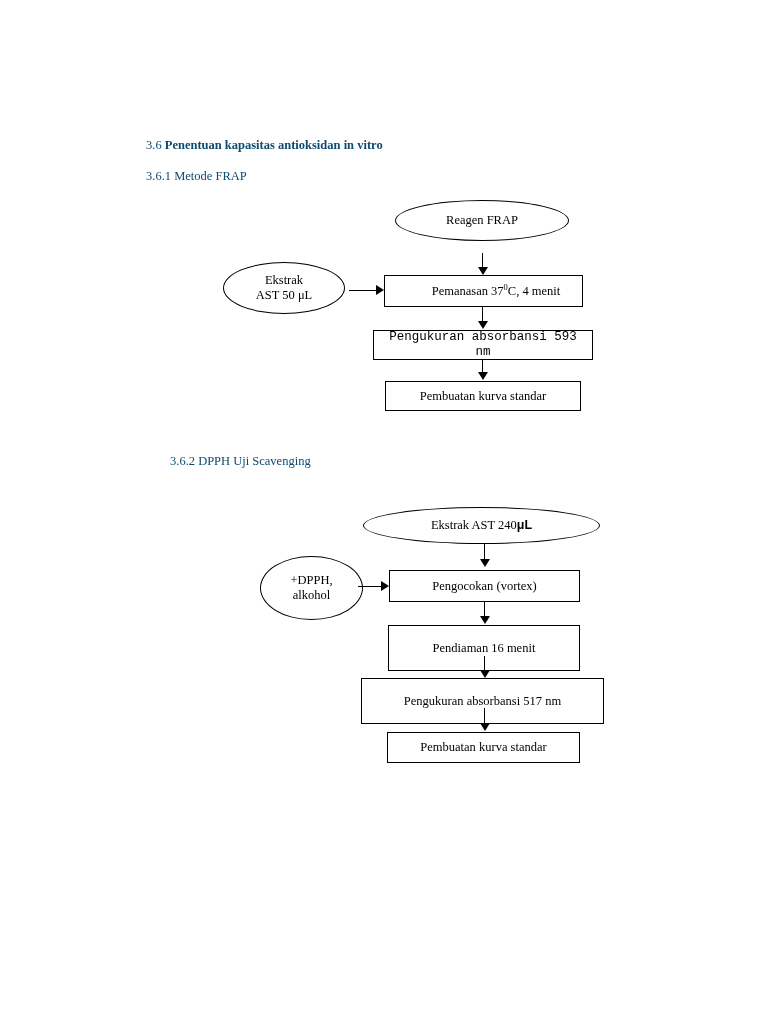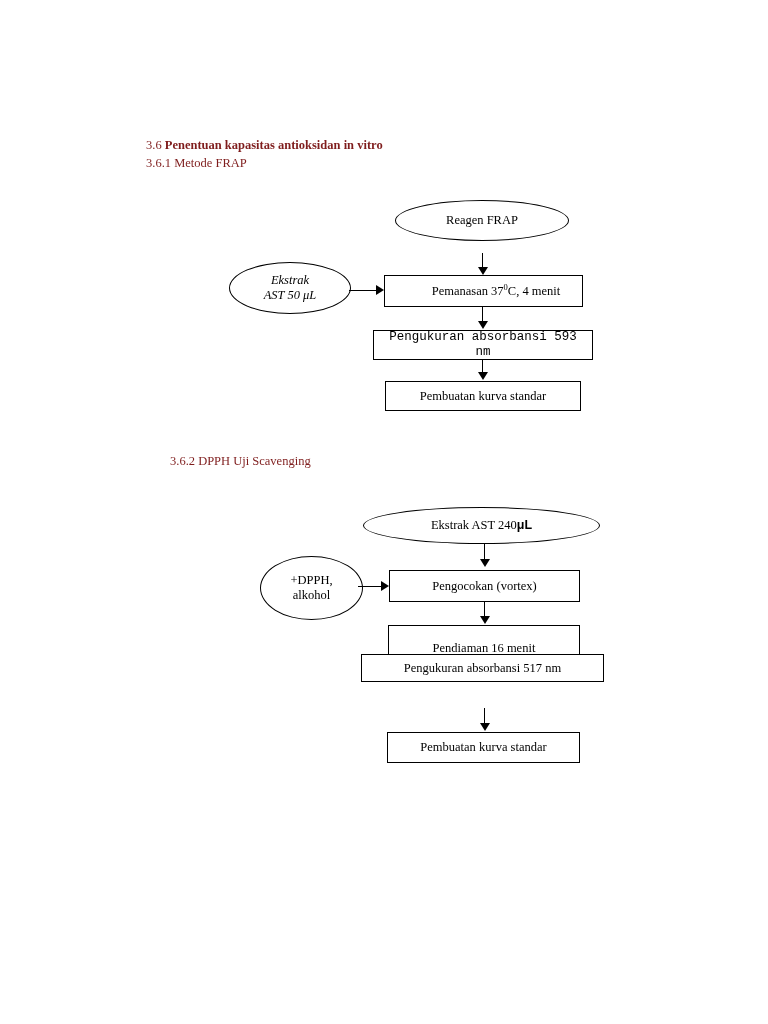--- a/index.html
+++ b/index.html
@@ -22,27 +22,27 @@
     width: 768px;
     height: 1024px;
   }
 
   
   .heading {
     position: absolute;
     font-size: 12.5px;
     line-height: 15px;
     white-space: nowrap;
-    color: #7f1d1d;
+    color: #0c4a6e;
   }
   .heading .num { font-weight: normal; }
   .heading .ttl-bold { font-weight: bold; }
 
   #h-36   { left: 146px; top: 138px; }
-  #h-361  { left: 146px; top: 156px; }
+  #h-361  { left: 146px; top: 169px; }
   #h-362  { left: 146px; top: 454px; margin-left: 24px; }
 
   
   .node {
     position: absolute;
     box-sizing: border-box;
     display: flex;
     align-items: center;
     justify-content: center;
     text-align: center;
@@ -117,21 +117,21 @@
 
   <div>
 
     <div class="node ellipse" style="left:395px; top:200px; width:174px; height:41px;">
       <span class="label">Reagen FRAP</span>
     </div>
 
     <div class="vline" style="left:482px; top:253px; height:15px;"></div>
     <div class="arrow-down" style="left:478px; top:267px;"></div>
 
-    <div class="node ellipse" style="left:229px; top:262px; width:122px; height:52px;font-style:italic;">
+    <div class="node ellipse" style="left:223px; top:262px; width:122px; height:52px;">
       <span class="label">
         <span class="l2">Ekstrak</span>
         <span class="l2">AST 50 μL</span>
       </span>
     </div>
 
     <div class="hline" style="left:349px; top:290px; width:28px;"></div>
     <div class="arrow-right" style="left:376px; top:285px;"></div>
 
     <div class="node box" style="left:384px; top:275px; width:199px; height:32px;padding-left:25px;">
@@ -179,21 +179,21 @@
     <div class="vline" style="left:484px; top:602px; height:14px;"></div>
     <div class="arrow-down" style="left:480px; top:616px;"></div>
 
     <div class="node box" style="left:388px; top:625px; width:192px; height:46px;">
       <span class="label">Pendiaman 16 menit</span>
     </div>
 
     <div class="vline" style="left:484px; top:656px; height:14px;"></div>
     <div class="arrow-down" style="left:480px; top:670px;"></div>
 
-    <div class="node box" style="left:361px; top:654px; width:243px; height:28px;">
+    <div class="node box" style="left:361px; top:678px; width:243px; height:46px;">
       <span class="label">Pengukuran absorbansi 517 nm</span>
     </div>
 
     <div class="vline" style="left:484px; top:708px; height:16px;"></div>
     <div class="arrow-down" style="left:480px; top:723px;"></div>
 
     <div class="node box" style="left:387px; top:732px; width:193px; height:31px;">
       <span class="label">Pembuatan kurva standar</span>
     </div>
   </div>

